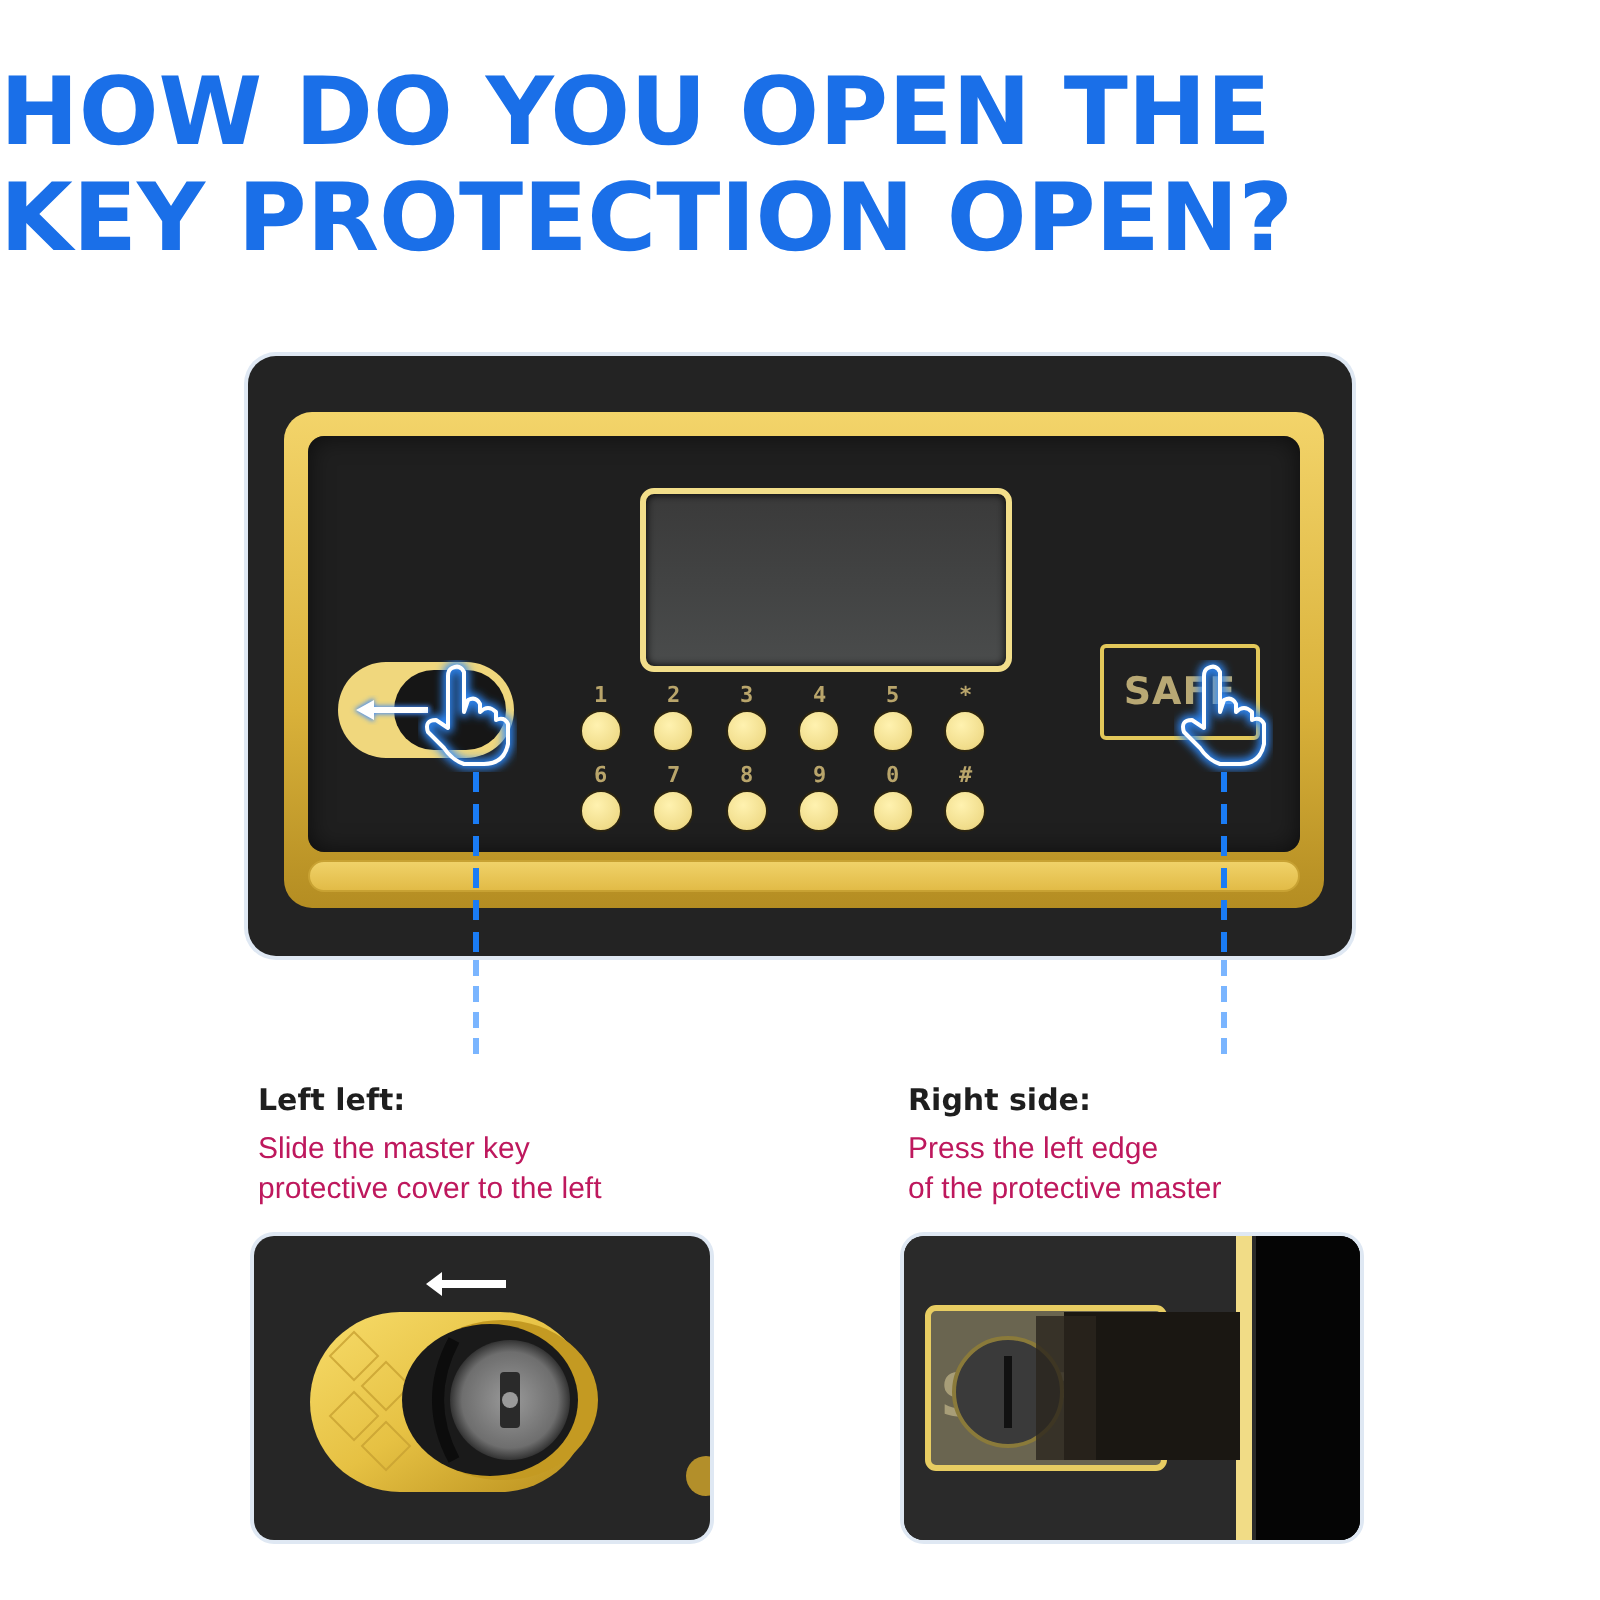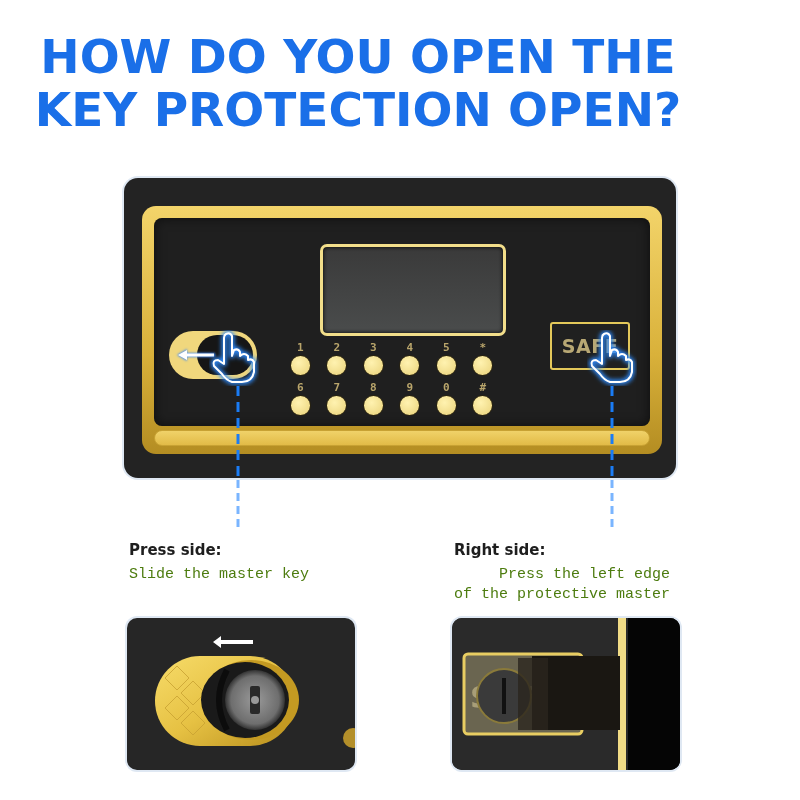--- a/index.html
+++ b/index.html
@@ -1,21 +1,21 @@
 <!DOCTYPE html>
 <html><head>
 <meta charset="utf-8">
 <style>
   * { box-sizing: border-box; margin: 0; padding: 0; }
   html, body { width: 800px; height: 800px; background: #ffffff; overflow: hidden; }
   body { position: relative; font-family: "DejaVu Sans", sans-serif; }
 
   .headline {
     position: absolute; left: 0; top: 30px; width: 716px;
-    text-align: center; color: #1a6fe8;
+    color: #1a6fe8;
     font-family: "DejaVu Sans", sans-serif; font-weight: bold;
     font-size: 47px; line-height: 53px; letter-spacing: 0px;
   }
   .headline div { white-space: nowrap; }
 
   
   .safe {
     position: absolute; left: 124px; top: 178px; width: 552px; height: 300px;
     background: #232323; border-radius: 14px;
     box-shadow: 0 0 0 2px #dfe8f3;
@@ -80,21 +80,21 @@
   .hand { position: absolute; }
 
   .dash-line { position: absolute; width: 6px; }
 
   .caption { position: absolute; color: #222; }
   .caption .title {
     font-family: "DejaVu Sans", sans-serif; font-weight: bold; font-size: 15px;
     line-height: 20px; margin-bottom: 5px; color: #1e1e1e;
   }
   .caption .body {
-    font-family: Liberation Mono, monospace; font-size: 15px; line-height: 20px; color: #4d7c0f; text-align: right;
+    font-family: Liberation Sans, sans-serif; font-size: 15px; line-height: 20px; color: #be185d;
   }
 
   .photo {
     position: absolute; top: 618px; width: 228px; height: 152px;
     border-radius: 10px; background: #262626; overflow: hidden;
     box-shadow: 0 0 0 2px #dfe8f3;
   }
 </style>
 </head>
 <body>
@@ -202,22 +202,23 @@
 <svg class="dash-line" style="left:235px; top:386px;" width="6" height="144" viewBox="0 0 6 144">
   <line x1="3" y1="0" x2="3" y2="92" stroke="#1a7cf5" stroke-width="3" stroke-dasharray="10 6"></line>
   <line x1="3" y1="94" x2="3" y2="144" stroke="#7ab5ff" stroke-width="3" stroke-dasharray="8 5"></line>
 </svg>
 <svg class="dash-line" style="left:609px; top:386px;" width="6" height="144" viewBox="0 0 6 144">
   <line x1="3" y1="0" x2="3" y2="92" stroke="#1a7cf5" stroke-width="3" stroke-dasharray="10 6"></line>
   <line x1="3" y1="94" x2="3" y2="144" stroke="#7ab5ff" stroke-width="3" stroke-dasharray="8 5"></line>
 </svg>
 
 <div class="caption" style="left:129px; top:540px;">
-  <div class="title">Press side:</div>
+  <div class="title">Left left:</div>
   <div class="body">Slide the master key</div>
+  <div class="body">protective cover to the left</div>
 </div>
 <div class="caption" style="left:454px; top:540px;">
   <div class="title">Right side:</div>
   <div class="body">Press the left edge</div>
   <div class="body">of the protective master</div>
 </div>
 
 <div class="photo" style="left:127px;">
   <svg width="228" height="152" viewBox="0 0 228 152">
     <defs>

